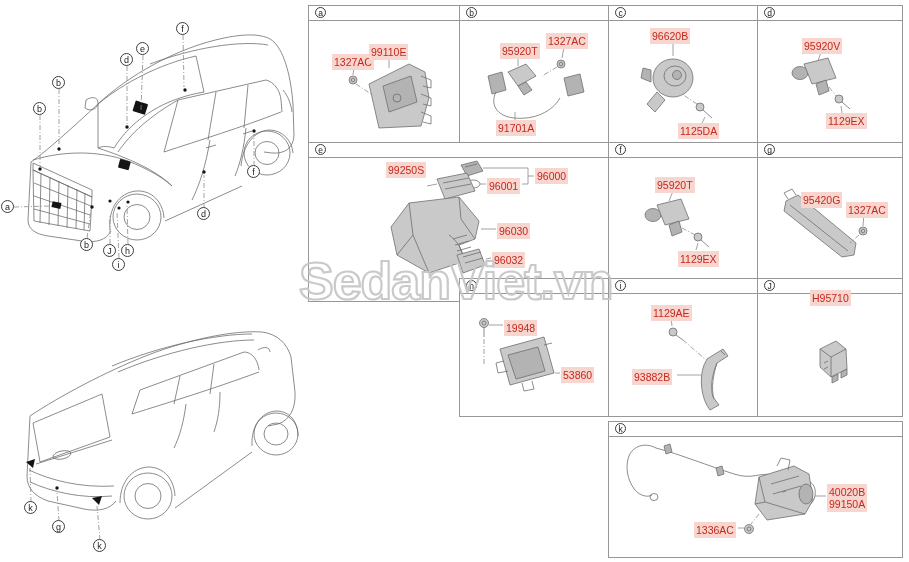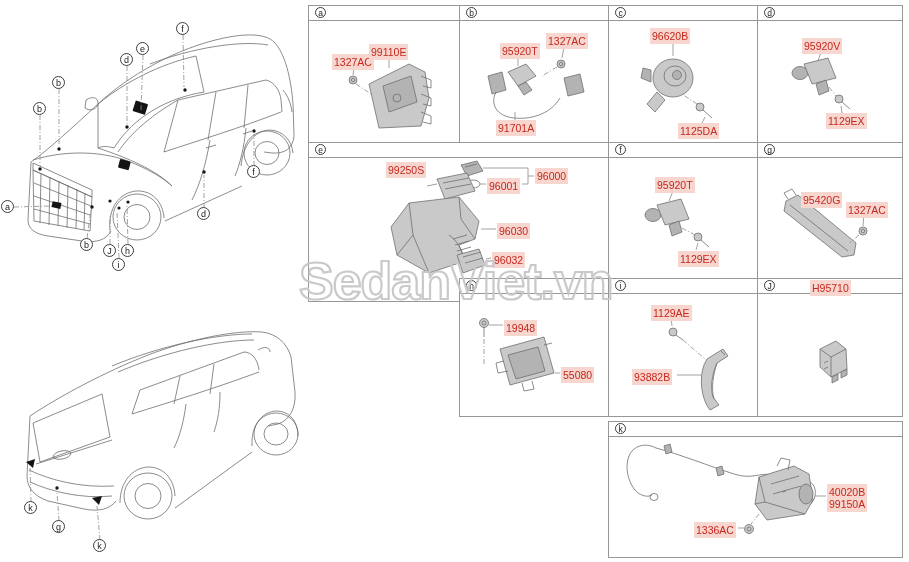--- a/index.html
+++ b/index.html
@@ -259,21 +259,21 @@
         <circle class="art" cx="24" cy="44" r="2"></circle>
       <path class="art" d="M24,48 L24,58" stroke-width="2"></path>
       <path class="dash" d="M24,60 L24,86"></path>
       <path class="lead" d="M29,46 L43,46"></path>
       <path class="artf" d="M40,70 L84,58 L94,94 L50,106 Z"></path>
       <path class="artf2" d="M48,76 L78,68 L85,92 L56,100 Z"></path>
       <path class="art" d="M44,82 L36,84 L38,94 L48,92 M84,66 L92,64 M62,104 L64,112 L74,110 L72,102"></path>
       <path class="lead" d="M95,94 L100,94"></path>
     </svg>
     <span class="plabel" style="left:44px;top:41px">19948</span>
-    <span class="plabel" style="left:101px;top:88px">55080</span>
+    <span class="plabel" style="left:101px;top:88px">53860</span>
   </div>
 
   <div class="cell" style="left:608px;top:278px;width:150px;height:139px">
     <div class="cell-header">
       <span class="letter">i</span>
     </div>
     <svg class="cell-art" width="150" height="139" viewBox="0 0 150 139">
       <path class="lead" d="M62,39 L63,47"></path>
       <circle class="artf" cx="64" cy="53" r="4"></circle>
       <path class="art" d="M67,56 L74,61" stroke-width="2"></path>
@@ -282,21 +282,21 @@
       <path class="art" d="M108,84 C104,96 102,110 105,120 M112,72 L116,76"></path>
       <path class="lead" d="M68,96 L92,96"></path>
     </svg>
     <span class="plabel" style="left:42px;top:26px">1129AE</span>
     <span class="plabel" style="left:23px;top:90px">93882B</span>
   </div>
 
   <div class="cell" style="left:757px;top:278px;width:146px;height:139px">
     <div class="cell-header">
       <span class="letter">J</span>
-      <span class="plabel inhead" style="left:52px;top:1px">H95710</span>
+      <span class="plabel inhead" style="left:52px;top:11px">H95710</span>
     </div>
     <svg class="cell-art" width="146" height="139" viewBox="0 0 146 139">
       <path class="artf" d="M62,70 L78,62 L88,70 L89,90 L73,98 L62,88 Z"></path>
       <path class="art" d="M62,70 L73,78 L73,98 M73,78 L88,70 M66,84 L70,82 M66,90 L70,88"></path>
       <path class="artf2" d="M74,98 L80,95 L80,101 L74,104 Z"></path>
       <path class="artf2" d="M83,93 L89,90 L89,96 L83,99 Z"></path>
     </svg>
   </div>
 
   <div class="cell" style="left:608px;top:421px;width:295px;height:137px">

